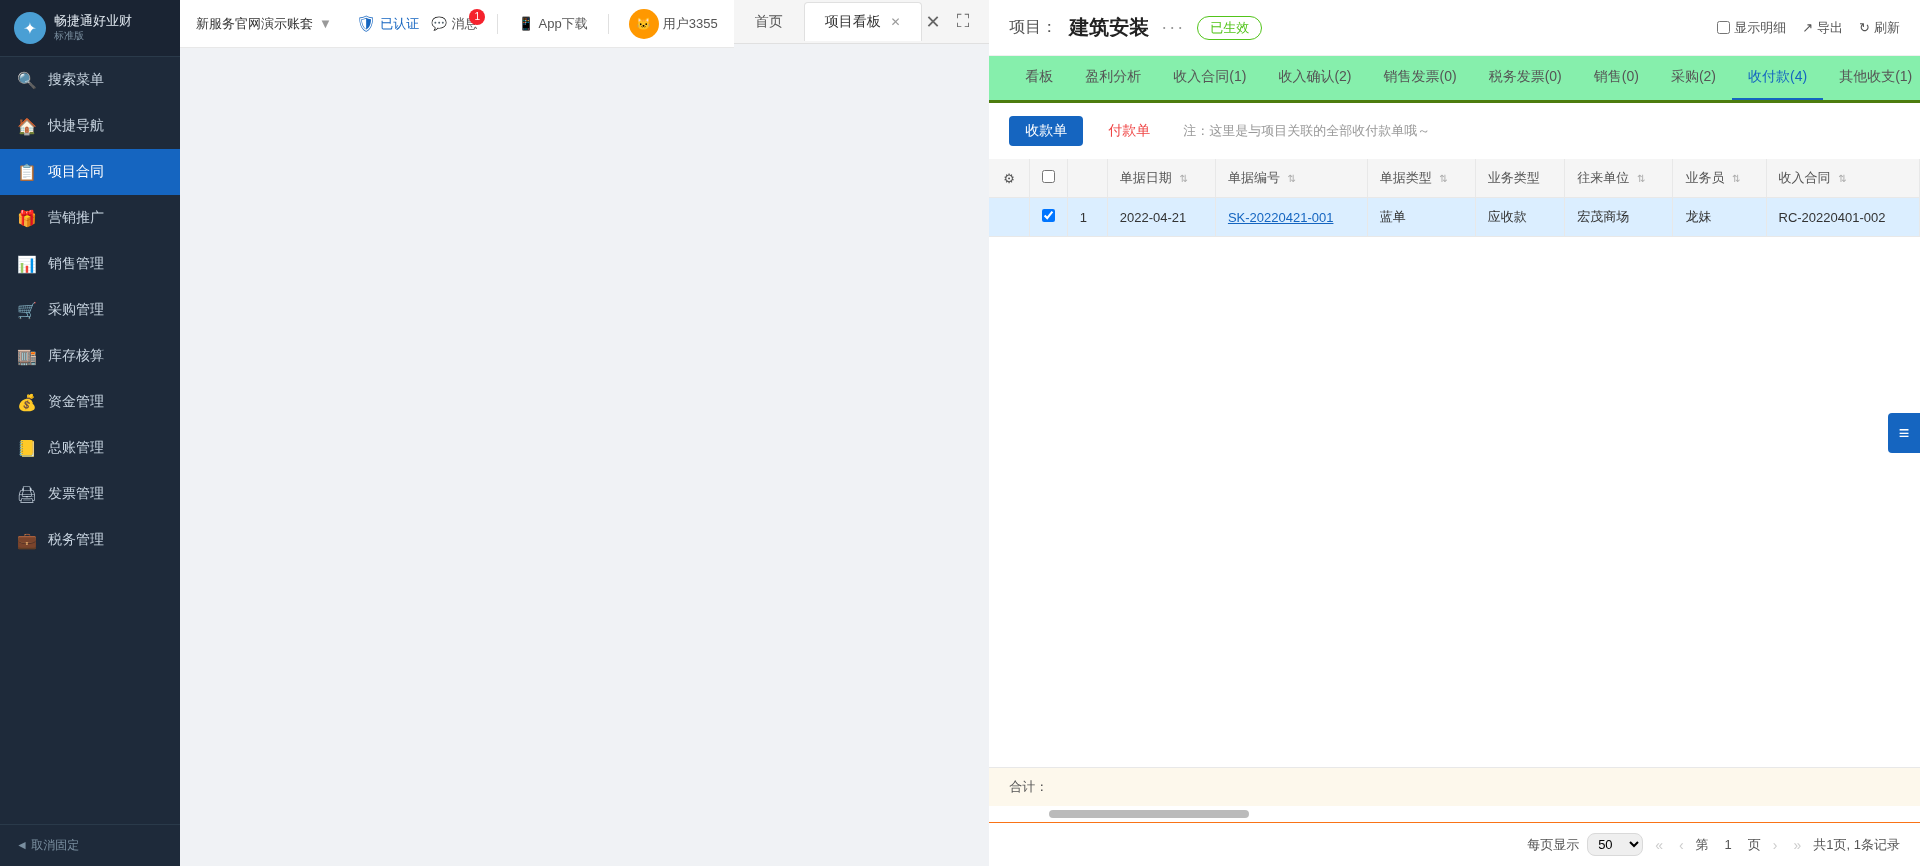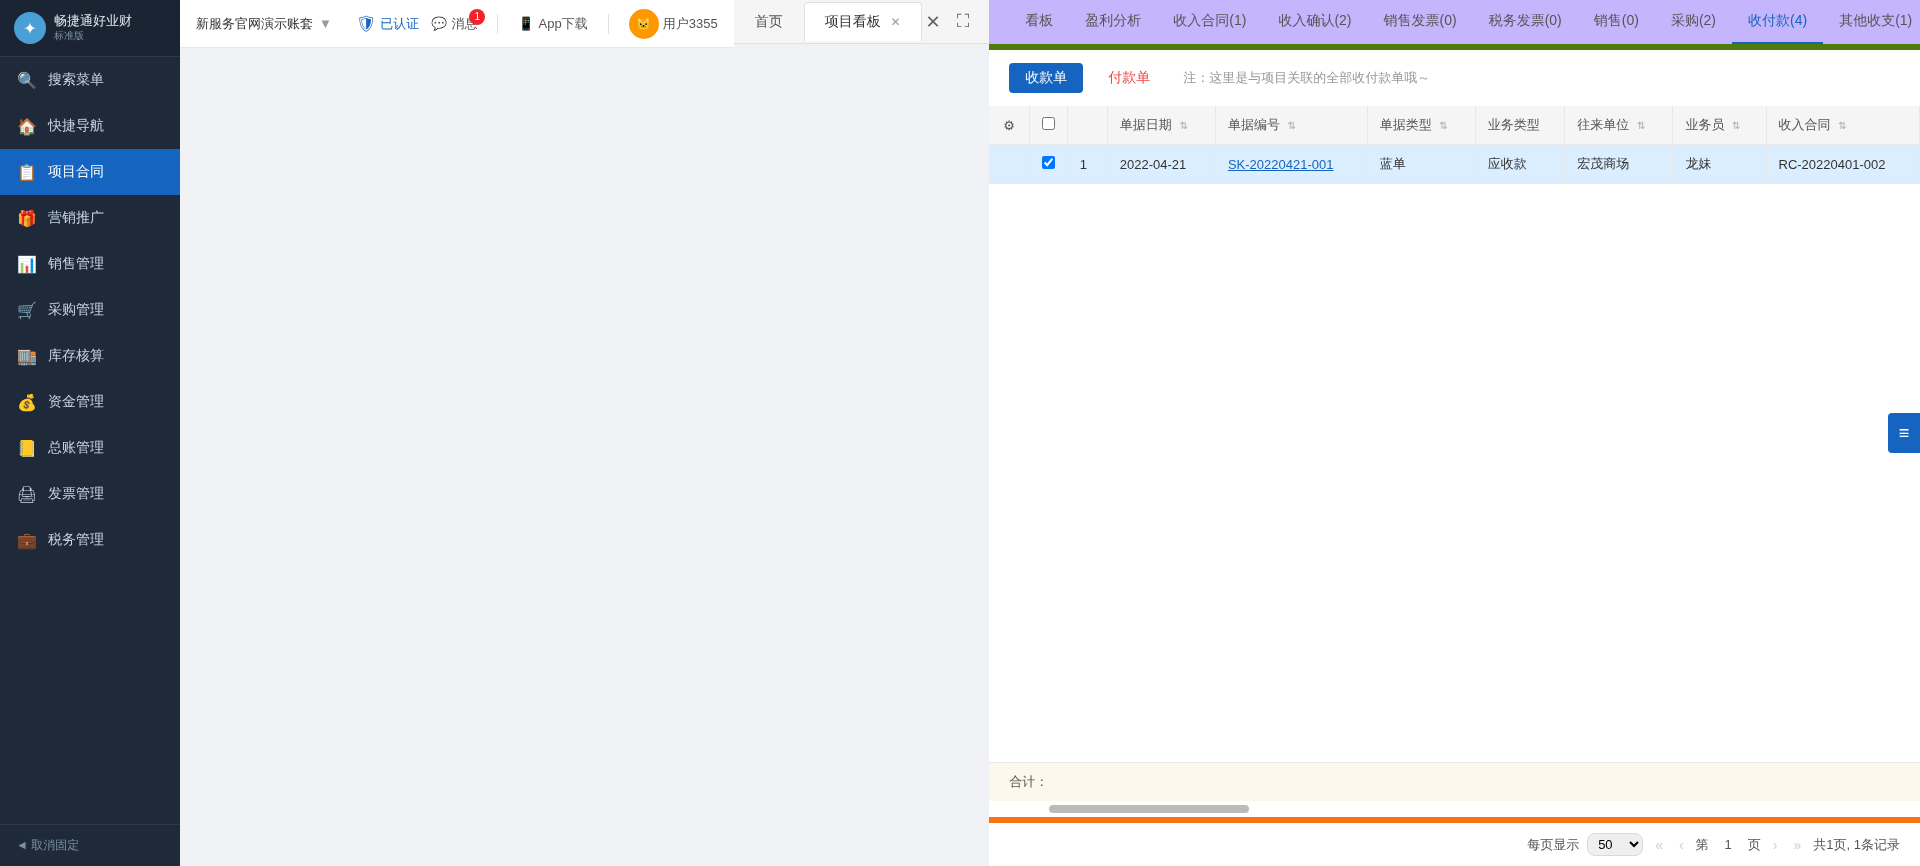--- a/index.html
+++ b/index.html
@@ -129,23 +129,23 @@
     .show-detail { display: flex; align-items: center; gap: 4px; color: #555; font-size: 13px; cursor: pointer; }
     .show-detail input[type=checkbox] { cursor: pointer; }
     .export-btn, .refresh-btn {
       display: flex; align-items: center; gap: 4px;
       color: #555; font-size: 13px; cursor: pointer; background: none; border: none;
     }
 
     
     .subtabs {
       display: flex; align-items: center;
-      border-bottom: 6px solid #4d7c0f;
+      border-bottom: 3px solid #4d7c0f;
       padding: 0 20px;
-      background: #c4b5fd;
+      background: #86efac;
       overflow-x: auto;
     }
     .subtabs::-webkit-scrollbar { height: 3px; }
     .subtab {
       padding: 12px 16px;
       color: #555;
       cursor: pointer;
       border-bottom: 2px solid transparent;
       white-space: nowrap;
       font-size: 14px;
@@ -212,21 +212,21 @@
     .scrollbar-thumb { height: 8px; background: #bbb; border-radius: 4px; width: 200px; margin-left: 20px; }
 
     
     .pagination {
       display: flex; align-items: center;
       padding: 10px 20px;
       justify-content: flex-end;
       gap: 8px;
       font-size: 13px;
       color: #555;
-      border-top: 6px solid #f97316;
+      border-top: 1px solid #f97316;
     }
     .pagination select {
       border: 1px solid #d9d9d9;
       border-radius: 8px;
       padding: 2px 6px;
       font-size: 13px;
       cursor: pointer;
     }
     .pagination-btn {
       background: none; border: none; cursor: pointer; color: #555; font-size: 14px; padding: 2px 4px;
@@ -351,20 +351,40 @@
       <span class="tab-close">✕</span>
     </div>
     <div class="tabbar-actions">
       <button class="tabbar-action-btn">✕</button>
       <button class="tabbar-action-btn">⛶</button>
     </div>
   </div>
 
   <div class="content">
 
+    <div class="project-header">
+      <span style="color:#555;font-size:16px;">项目：</span>
+      <span class="project-title">建筑安装</span>
+      <span class="project-more">···</span>
+      <span class="project-status">已生效</span>
+      <div class="project-header-right">
+        <label class="show-detail">
+          <input type="checkbox" style="">
+          <span>显示明细</span>
+        </label>
+        <button class="export-btn">
+          <span>↗</span>
+          <span>导出</span>
+        </button>
+        <button class="refresh-btn">
+          <span>↻</span>
+          <span>刷新</span>
+        </button>
+      </div>
+    </div>
 
     <div class="subtabs">
       <div class="subtab">看板</div>
       <div class="subtab">盈利分析</div>
       <div class="subtab">收入合同(1)</div>
       <div class="subtab">收入确认(2)</div>
       <div class="subtab">销售发票(0)</div>
       <div class="subtab">税务发票(0)</div>
       <div class="subtab">销售(0)</div>
       <div class="subtab">采购(2)</div>

